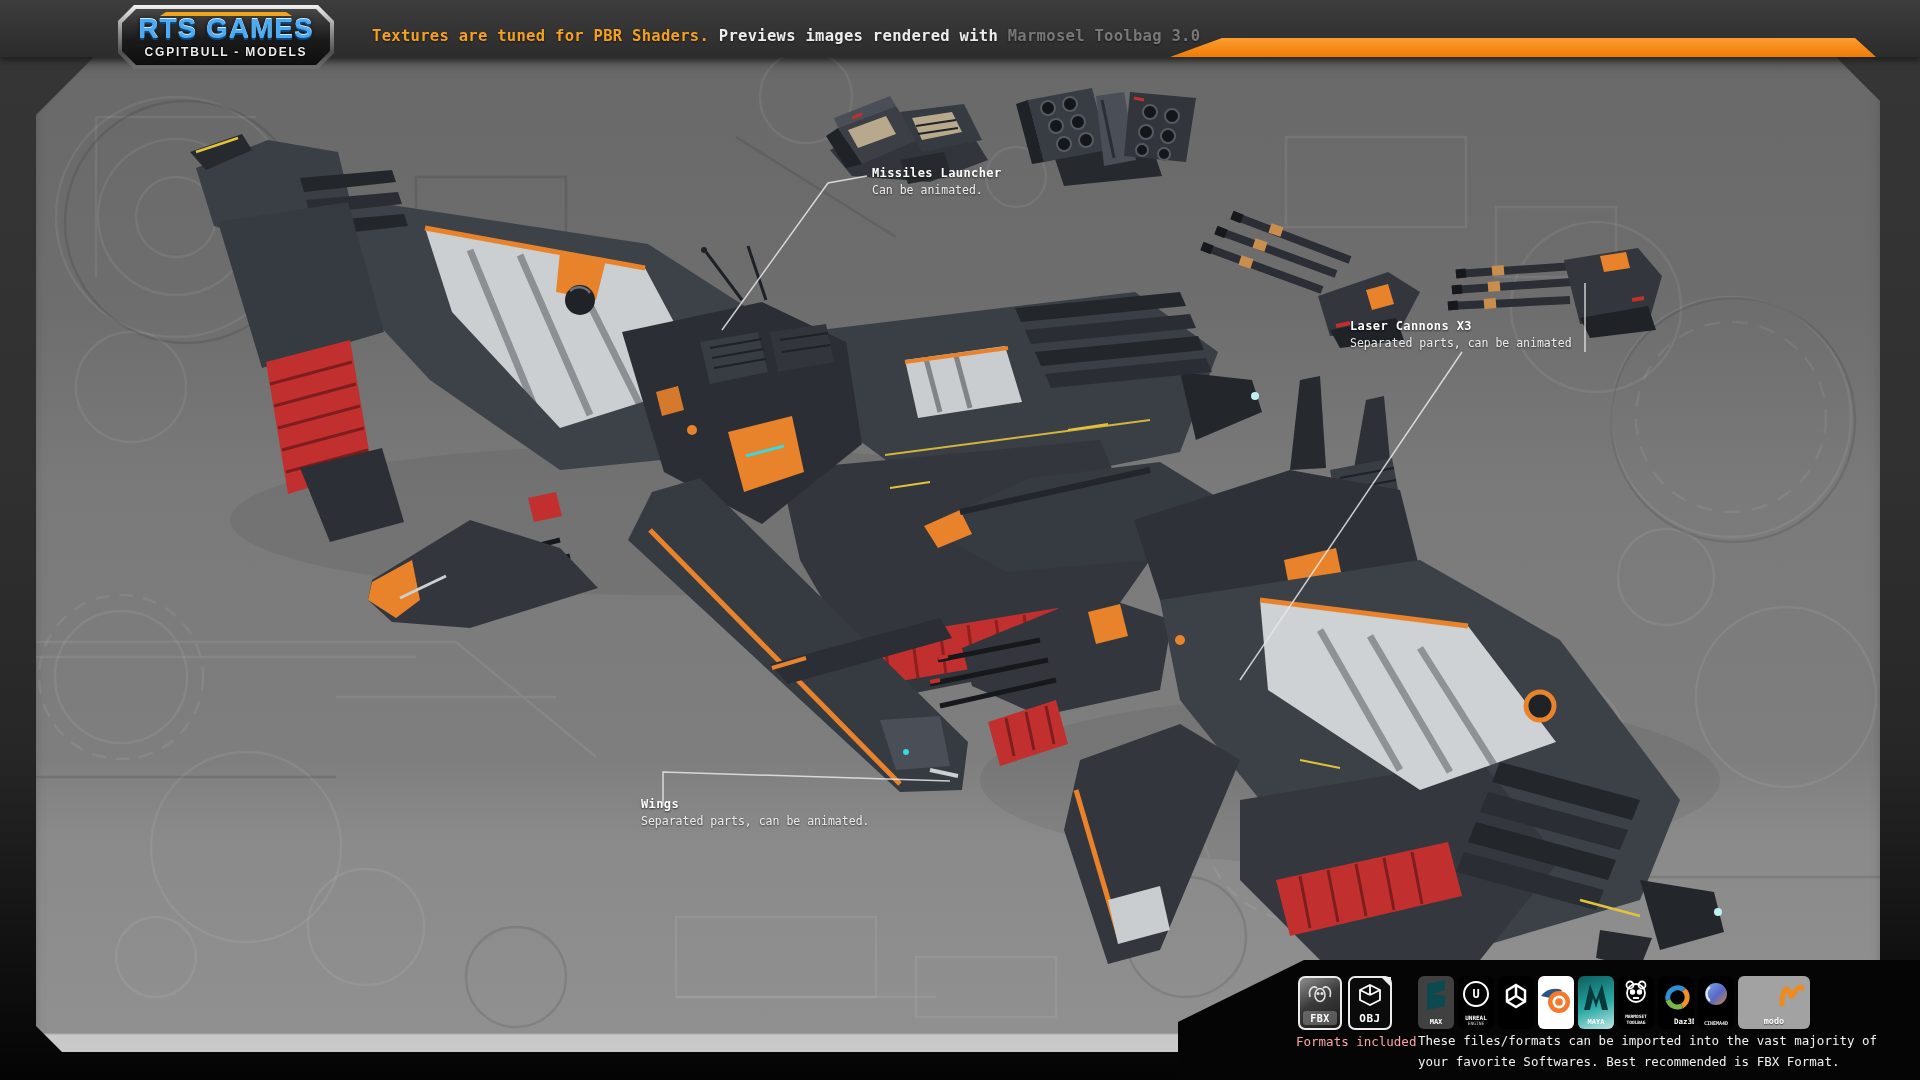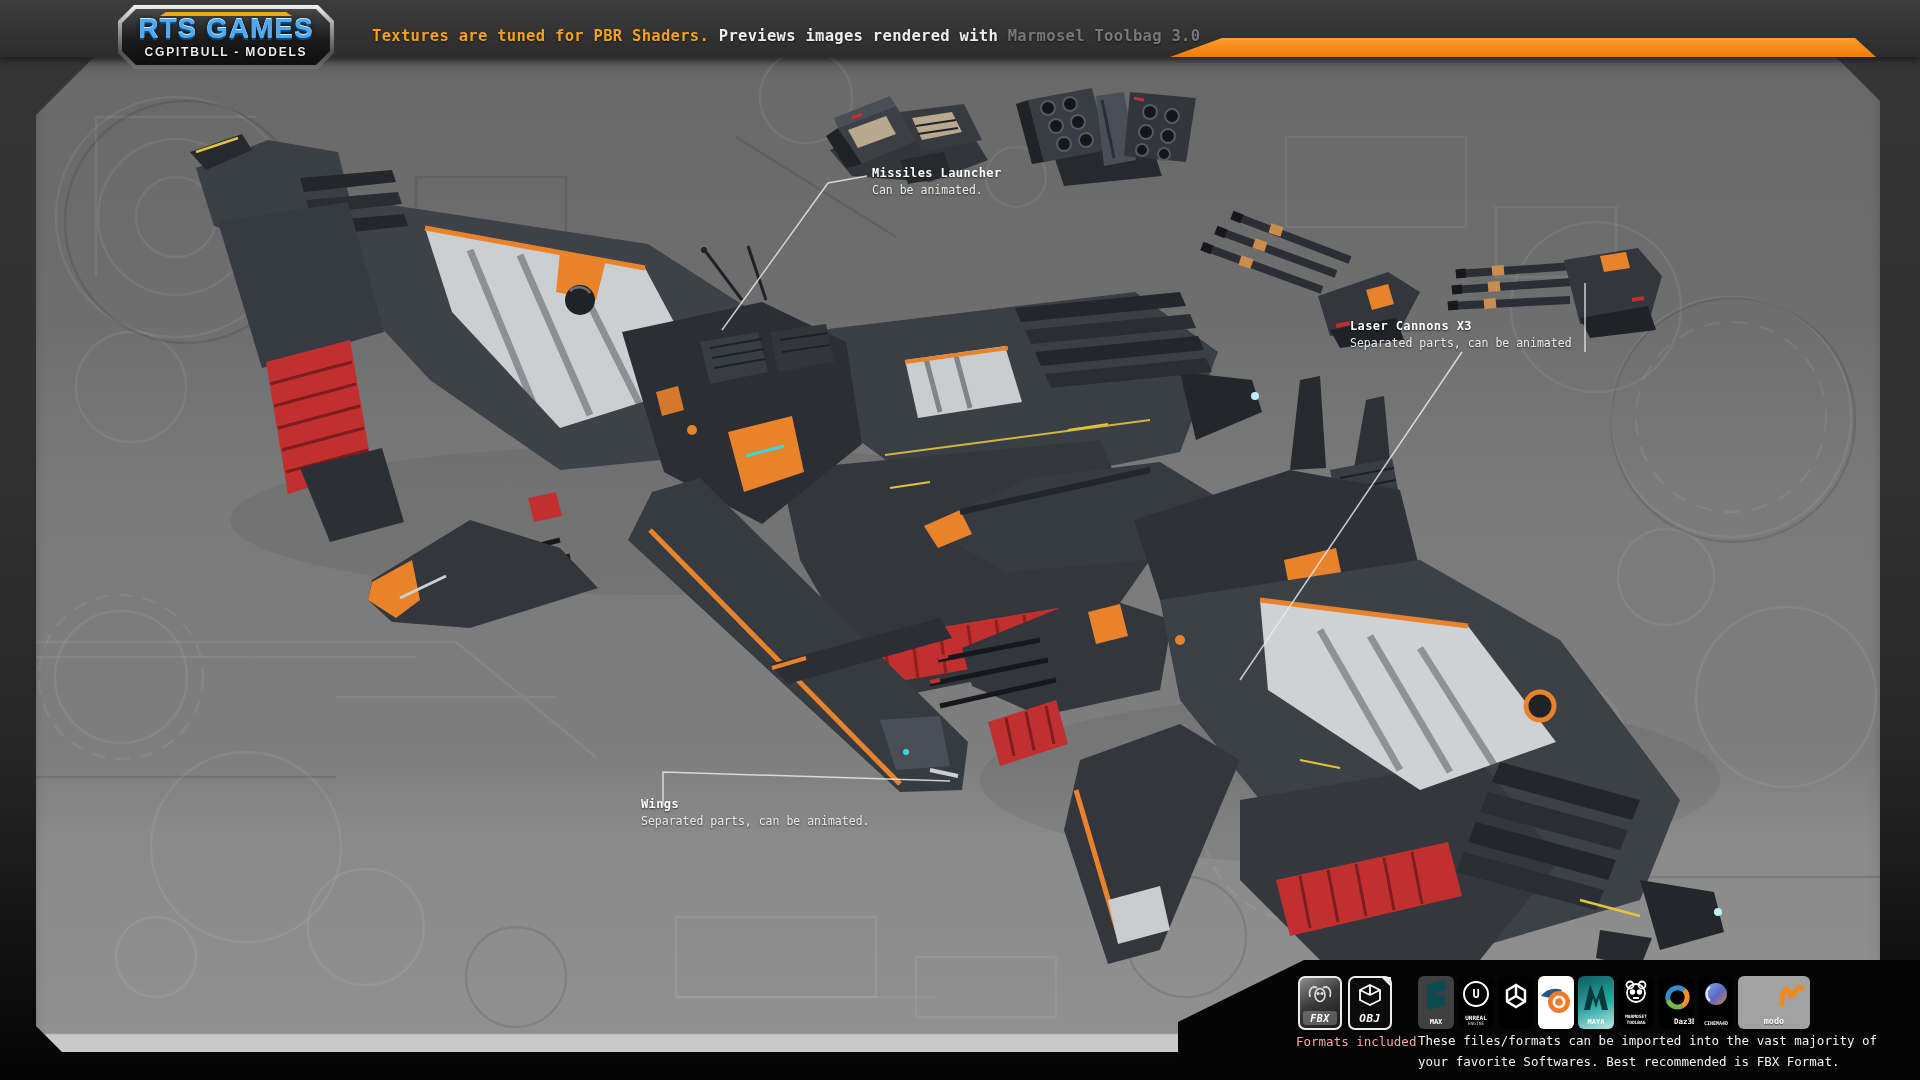--- a/index.html
+++ b/index.html
@@ -39,21 +39,21 @@
          color:#ececec;margin-top:2px;text-shadow:0 1px 2px #000,0 -1px 1px #000;}
   
   .scene{position:absolute;inset:0;z-index:4;pointer-events:none;}
   
   .callout{position:absolute;z-index:5;}
   .callout .t{font-size:12px;font-weight:bold;color:#ffffff;letter-spacing:.4px;text-shadow:0 1px 2px rgba(0,0,0,.65);}
   .callout .s{font-size:11.5px;color:#ededed;margin-top:3px;text-shadow:0 1px 2px rgba(0,0,0,.6);}
   
   .fpanel{position:absolute;left:1178px;top:960px;width:742px;height:120px;background:#050505;z-index:8;
           clip-path:polygon(0 62px,126px 0,100% 0,100% 100%,0 100%);}
-  .fmt{position:absolute;top:16px;width:44px;height:54px;border:2px solid #ececec;border-radius:7px;box-sizing:border-box;font-style:italic;}
+  .fmt{position:absolute;top:16px;width:44px;height:54px;border:2px solid #ececec;border-radius:7px;box-sizing:border-box;}
   .fmt-fbx{left:120px;background:linear-gradient(150deg,#8d8d8d,#3a3a3a 45%,#1b1b1b);}
   .fmt-obj{left:170px;background:#0b0b0b;}
   .fmt-obj::after{content:"";position:absolute;right:-1px;top:-1px;width:0;height:0;
           border-left:10px solid transparent;border-top:10px solid #ececec;}
   .fmt-band{position:absolute;left:3px;right:3px;bottom:3px;height:14px;border-radius:3px;
           background:rgba(255,255,255,.24);display:flex;align-items:center;justify-content:center;
           font-size:10px;font-weight:bold;color:#fff;letter-spacing:.5px;}
   .fmt-glyph{position:absolute;left:0;right:0;top:5px;display:flex;justify-content:center;}
   .formats-label{position:absolute;left:118px;top:74px;font-size:12.5px;color:#fca5a5;white-space:nowrap;}
   .note{position:absolute;left:240px;top:70px;font-size:12.5px;color:#f2f2f2;line-height:21px;white-space:nowrap;}

